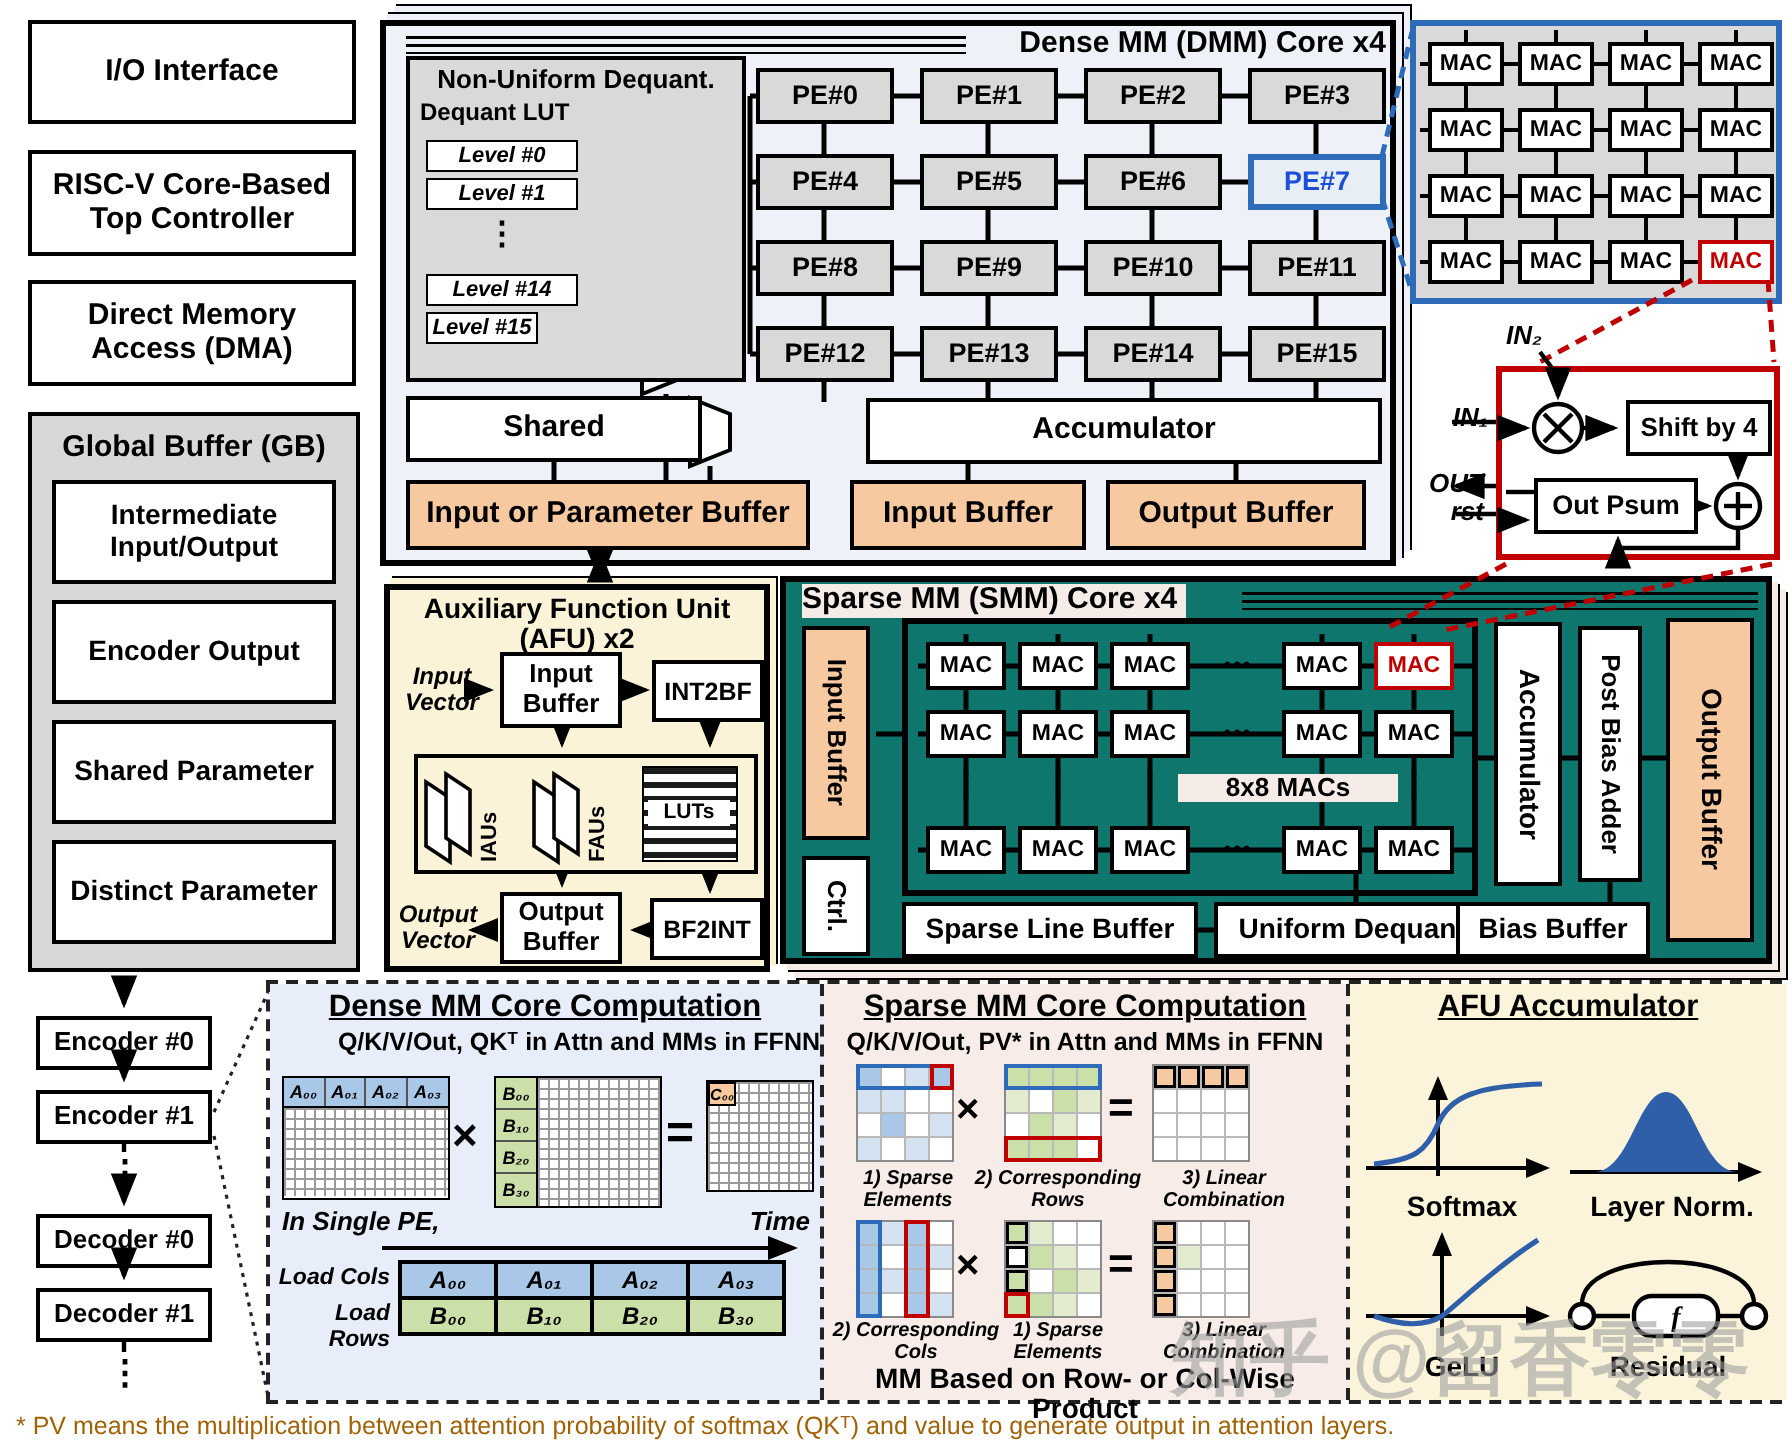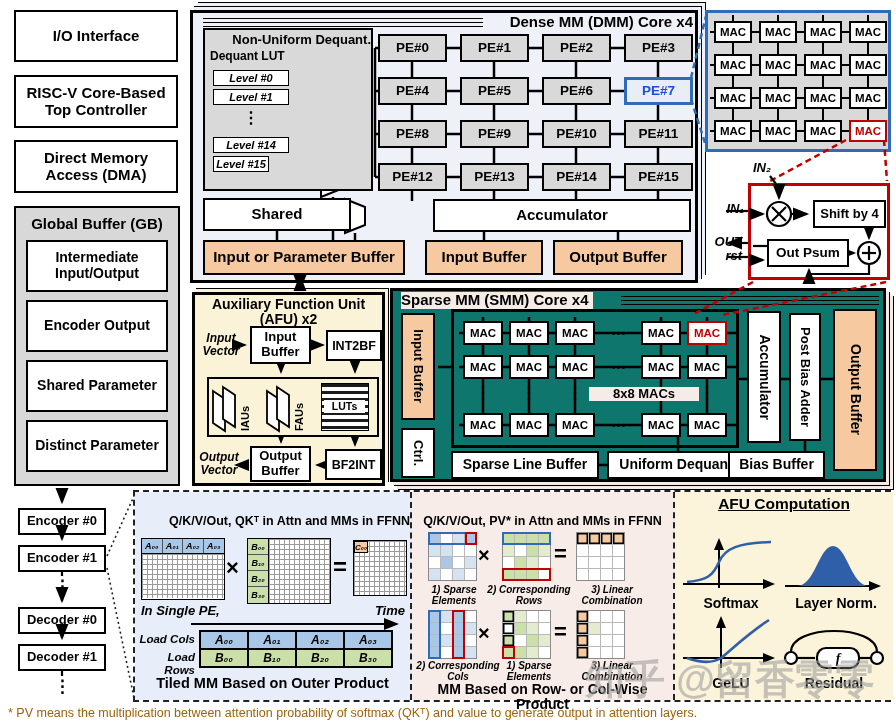--- a/index.html
+++ b/index.html
@@ -90,21 +90,21 @@
     <g fill="#000">
         <circle cx="130" cy="72" r="1.6"></circle>
         <circle cx="130" cy="78" r="1.6"></circle>
         <circle cx="130" cy="84" r="1.6"></circle>
       </g>
   </svg>
   <div class="strip" style="left:10px;top:5px;width:280px;height:9px"></div>
   <div class="lbl" style="left:296px;top:0;width:206px;text-align:right;font-size:15px;background:#eef2f8;padding:1px 2px">Dense MM (DMM) Core x4</div>
 
   <div class="abs" style="left:10px;top:15px;width:170px;height:163px;background:#d9d9d9;border:2px solid #000">
-    <div class="lbl" style="left:0;top:3px;width:100%;text-align:right;font-size:13px">Non-Uniform Dequant.</div>
+    <div class="lbl" style="left:0;top:3px;width:100%;text-align:center;font-size:13px">Non-Uniform Dequant.</div>
     <div class="lbl" style="left:5px;top:20px;font-size:12px">Dequant LUT</div>
     <div class="bx it" style="left:8px;top:40px;width:76px;height:16px;font-size:11px;border-width:1.5px">
         <span>Level #0</span>
       </div>
     <div class="bx it" style="left:8px;top:59px;width:76px;height:16px;font-size:11px;border-width:1.5px">
         <span>Level #1</span>
       </div>
     <div class="dots" style="left:36px;top:80px;width:20px">⋮</div>
     <div class="bx it" style="left:8px;top:107px;width:76px;height:16px;font-size:11px;border-width:1.5px">
         <span>Level #14</span>
@@ -453,20 +453,21 @@
     <span>Decoder #0</span>
   </div>
 <div class="bx" style="left:18px;top:644px;width:88px;height:27px;font-size:13px;border-width:2px">
     <span>Decoder #1</span>
   </div>
 <div class="dots" style="left:54px;top:678px;width:16px;font-size:17px">⋮</div>
 
 <div class="abs" style="left:133px;top:490px;width:758px;height:212px;border:2px dashed #222">
 
   <div class="abs" style="left:0;top:0;width:277px;height:208px;background:#e7eef9;border-right:2px dashed #222">
+    <div class="lbl" style="left:0;top:3px;width:100%;text-align:center;font-size:15.5px;text-decoration:underline">Dense MM Core Computation</div>
     <div class="lbl" style="left:0;top:23px;width:100%;text-align:right;font-size:12.5px">Q/K/V/Out, QKᵀ in Attn and MMs in FFNN</div>
 
     <div class="abs" style="left:6px;top:46px;width:84px;height:62px;border:1.5px solid #000;background:#fff">
       <div style="display:flex;height:15px;border-bottom:1px solid #000">
         <div class="mlab" style="width:25%;font-size:9px;background:#a9c7e7;border-right:1px solid #555">A₀₀</div>
         <div class="mlab" style="width:25%;font-size:9px;background:#a9c7e7;border-right:1px solid #555">A₀₁</div>
         <div class="mlab" style="width:25%;font-size:9px;background:#a9c7e7;border-right:1px solid #555">A₀₂</div>
         <div class="mlab" style="width:25%;font-size:9px;background:#a9c7e7">A₀₃</div>
       </div>
       <div class="mgrid" style="height:44px"></div>
@@ -505,24 +506,24 @@
       <div class="mlab" style="width:50px;height:20px;background:#a9c7e7;border:2px solid #000;margin-left:-2px;font-size:12px">A₀₂</div>
       <div class="mlab" style="width:50px;height:20px;background:#a9c7e7;border:2px solid #000;margin-left:-2px;font-size:12px">A₀₃</div>
     </div>
     <div class="lbl it" style="left:2px;top:159px;width:58px;text-align:right;font-size:11.5px">Load Rows</div>
     <div class="abs" style="left:64px;top:156px;display:flex">
       <div class="mlab" style="width:50px;height:20px;background:#cbdfa8;border:2px solid #000;font-size:12px">B₀₀</div>
       <div class="mlab" style="width:50px;height:20px;background:#cbdfa8;border:2px solid #000;margin-left:-2px;font-size:12px">B₁₀</div>
       <div class="mlab" style="width:50px;height:20px;background:#cbdfa8;border:2px solid #000;margin-left:-2px;font-size:12px">B₂₀</div>
       <div class="mlab" style="width:50px;height:20px;background:#cbdfa8;border:2px solid #000;margin-left:-2px;font-size:12px">B₃₀</div>
     </div>
-    <div class="lbl" style="left:0;top:184px;width:100%;text-align:center;font-size:14.5px">Tiled MM Based on Outer Product</div>
   </div>
 
   <div class="abs" style="left:277px;top:0;width:263px;height:208px;background:#f7ece7;border-right:2px dashed #222">
+    <div class="lbl" style="left:0;top:3px;width:100%;text-align:center;font-size:15.5px;text-decoration:underline">Sparse MM Core Computation</div>
     <div class="lbl" style="left:0;top:23px;width:100%;text-align:center;font-size:12.5px">Q/K/V/Out, PV* in Attn and MMs in FFNN</div>
 
     <div class="g44" style="left:16px;top:40px">
       <div class="cb"></div>
         <div></div>
         <div class="cbl"></div>
         <div class="cb"></div>
       <div class="cbl"></div>
         <div class="cbl"></div>
         <div></div>
@@ -641,21 +642,21 @@
         <div></div>
         <div></div>
     </div>
     <div class="lbl it" style="left:0px;top:168px;width:92px;text-align:center;font-size:10px">2) Corresponding Cols</div>
     <div class="lbl it" style="left:76px;top:168px;width:82px;text-align:center;font-size:10px">1) Sparse Elements</div>
     <div class="lbl it" style="left:160px;top:168px;width:80px;text-align:center;font-size:10px">3) Linear Combination</div>
     <div class="lbl" style="left:0;top:190px;width:100%;text-align:center;font-size:14px">MM Based on Row- or Col-Wise Product</div>
   </div>
 
   <div class="abs" style="left:540px;top:0;width:218px;height:208px;background:#fcf4da">
-    <div class="lbl" style="left:0;top:3px;width:100%;text-align:center;font-size:15.5px;text-decoration:underline">AFU Computation</div>
+    <div class="lbl" style="left:0;top:3px;width:100%;text-align:center;font-size:15.5px;text-decoration:underline">AFU Accumulator</div>
     <svg width="100" height="62" style="left:6px;top:42px">
       <defs>
           <marker id="sx-ah" markerWidth="8" markerHeight="8" refX="5" refY="2.5" orient="auto">
             <path d="M0,0L6,2.5L0,5Z" fill="#000"></path>
           </marker>
         </defs>
       <line x1="38" y1="54" x2="38" y2="6" stroke="#000" stroke-width="2" marker-end="url(#sx-ah)"></line>
       <line x1="2" y1="50" x2="92" y2="50" stroke="#000" stroke-width="2" marker-end="url(#sx-ah)"></line>
       <path d="M6,48 C26,46 32,42 38,28 C44,14 58,9 90,8" stroke="#2f5fa8" stroke-width="2.6" fill="none"></path>
     </svg>

